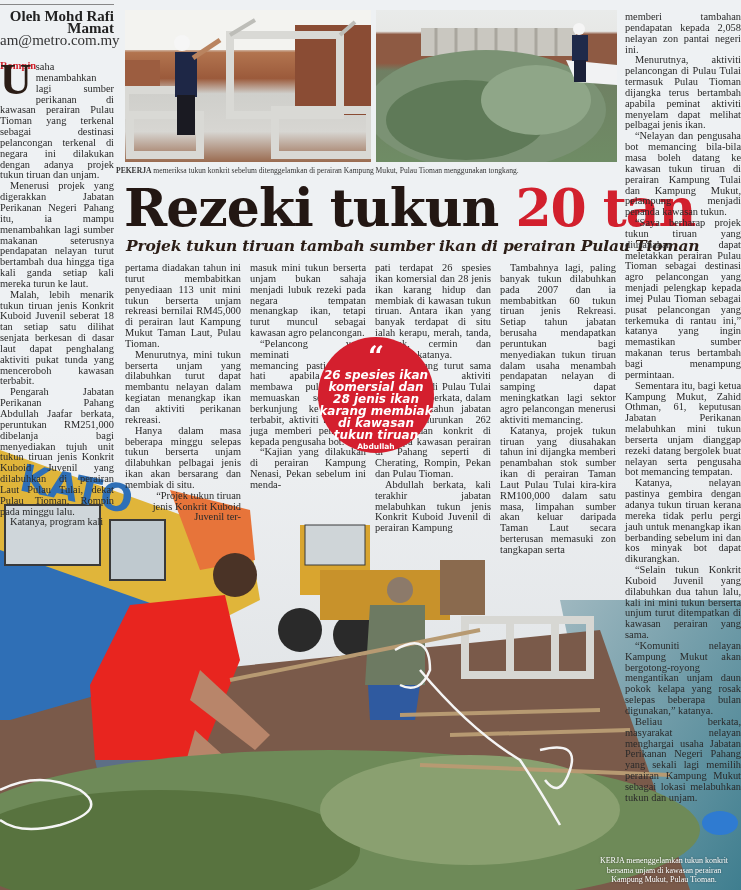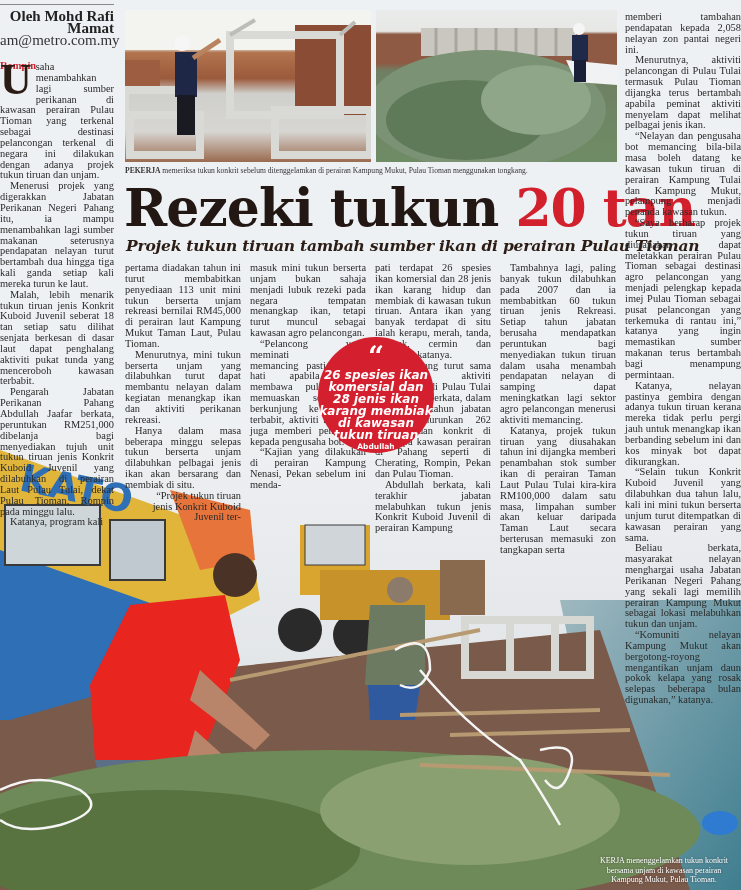--- a/index.html
+++ b/index.html
@@ -7,21 +7,21 @@
   .col{position:absolute;font-family:"Liberation Serif",serif;font-size:10.4px;line-height:10.85px;text-align:justify;color:#2a2a2a;hyphens:manual;}
   .col p{margin:0;text-indent:10px;}
   .col p.noind{text-indent:0;}
   .byline{position:absolute;left:0;top:10px;width:114px;text-align:right;font-family:"Liberation Serif",serif;font-size:15px;line-height:12px;}
   .byline .name{font-weight:bold;color:#222;}
   .byline .mail{color:#333;}
   .rule{position:absolute;left:0;top:4px;width:114px;height:1px;background:#888;}
   .loc{position:absolute;left:0;top:60px;font-family:"Liberation Serif",serif;font-weight:bold;font-size:10.5px;color:#d0202a;}
   .dropcap{float:left;font-family:"Liberation Serif",serif;font-weight:bold;font-size:44px;line-height:34px;margin:1px 4px 0 0;color:#2b1d16;}
   .photo{position:absolute;overflow:hidden;}
-  .caption1{position:absolute;left:125px;top:166px;width:500px;font-family:"Liberation Serif",serif;font-size:7.6px;color:#333;white-space:nowrap;}
+  .caption1{position:absolute;left:116px;top:166px;width:500px;font-family:"Liberation Serif",serif;font-size:7.6px;color:#333;white-space:nowrap;}
   .caption1 b{font-weight:bold;}
   .headline{position:absolute;left:124px;top:180px;font-family:"DejaVu Serif",serif;font-weight:bold;font-size:52px;line-height:56px;letter-spacing:-1px;color:#231713;white-space:nowrap;}
   .headline .red{color:#d2202d;}
   .subhead{position:absolute;left:126px;top:236px;font-family:"DejaVu Serif",serif;font-style:italic;font-weight:bold;font-size:15.5px;color:#2b1d16;white-space:nowrap;letter-spacing:-0.2px;}
   .quote{position:absolute;left:318px;top:337px;width:116px;height:116px;border-radius:50%;background:#d41f2e;color:#fff;text-align:center;font-family:"DejaVu Sans",sans-serif;}
   .quote .qm{font-size:28px;font-weight:bold;line-height:20px;margin-top:10px;font-family:"DejaVu Serif",serif;}
   .quote .qt{font-style:italic;font-weight:bold;font-size:12px;line-height:12px;margin-top:2px;}
   .quote .qa{font-weight:bold;font-size:7.5px;margin-top:1px;}
   .caption2{position:absolute;left:594px;top:856px;width:140px;text-align:center;font-family:"Liberation Serif",serif;font-size:8px;line-height:9.5px;color:#fff;text-shadow:0 0 2px rgba(0,0,0,.5);}
 </style>
@@ -178,24 +178,25 @@
 <div class="col" style="left:500px;top:263px;width:116px;">
   <p>Tambahnya lagi, paling banyak tukun dilabuhkan pada 2007 dan ia membabitkan 60 tukun tiruan jenis Rekreasi. Setiap tahun jabatan berusaha mendapatkan peruntukan bagi menyediakan tukun tiruan dalam usaha menambah pendapatan nelayan di samping dapat meningkatkan lagi sektor agro pelancongan menerusi aktiviti memancing.</p>
   <p>Katanya, projek tukun tiruan yang diusahakan tahun ini dijangka memberi penambahan stok sumber ikan di perairan Taman Laut Pulau Tulai kira-kira RM100,000 dalam satu masa, limpahan sumber akan keluar daripada Taman Laut secara berterusan memasuki zon tangkapan serta</p>
 </div>
 
 <div class="col" style="left:625px;top:12px;width:116px;">
   <p class="noind">memberi tambahan pendapatan kepada 2,058 nelayan zon pantai negeri ini.</p>
   <p>Menurutnya, aktiviti pelancongan di Pulau Tulai termasuk Pulau Tioman dijangka terus bertambah apabila peminat aktiviti menyelam dapat melihat pelbagai jenis ikan.</p>
   <p>“Nelayan dan pengusaha bot memancing bila-bila masa boleh datang ke kawasan tukun tiruan di perairan Kampung Tulai dan Kampung Mukut, pelampung menjadi penanda kawasan tukun.</p>
   <p>“Saya berharap projek tukun tiruan yang diusahakan dapat meletakkan perairan Pulau Tioman sebagai destinasi agro pelancongan yang menjadi pelengkap kepada imej Pulau Tioman sebagai pusat pelancongan yang terkemuka di rantau ini,” katanya yang ingin memastikan sumber makanan terus bertambah bagi menampung permintaan.</p>
+  <p>Sementara itu, bagi ketua Kampung Mukut, Zahid Othman, 61, keputusan Jabatan Perikanan melabuhkan mini tukun berserta unjam dianggap rezeki datang bergolek buat nelayan serta pengusaha bot memancing tempatan.</p>
   <p>Katanya, nelayan pastinya gembira dengan adanya tukun tiruan kerana mereka tidak perlu pergi jauh untuk menangkap ikan berbanding sebelum ini dan kos minyak bot dapat dikurangkan.</p>
   <p>“Selain tukun Konkrit Kuboid Juvenil yang dilabuhkan dua tahun lalu, kali ini mini tukun berserta unjum turut ditempatkan di kawasan perairan yang sama.</p>
+  <p>“Komuniti nelayan Kampung Mukut akan bergotong-royong mengantikan unjam daun pokok kelapa yang rosak selepas beberapa bulan digunakan,” katanya.</p>
   <p>Beliau berkata, masyarakat nelayan menghargai usaha Jabatan Perikanan Negeri Pahang yang sekali lagi memilih perairan Kampung Mukut sebagai lokasi melabuhkan tukun dan unjam.</p>
-  <p>“Komuniti nelayan Kampung Mukut akan bergotong-royong mengantikan unjam daun pokok kelapa yang rosak selepas beberapa bulan digunakan,” katanya.</p>
 </div>
 
 <div class="quote">
   <div class="qm">“</div>
   <div class="qt">26 spesies ikan komersial dan 28 jenis ikan karang membiak di kawasan tukun tiruan</div>
   <div class="qa">Abdullah</div>
 </div>
 
 <div class="caption2">
   <div>KERJA menenggelamkan tukun konkrit</div>

